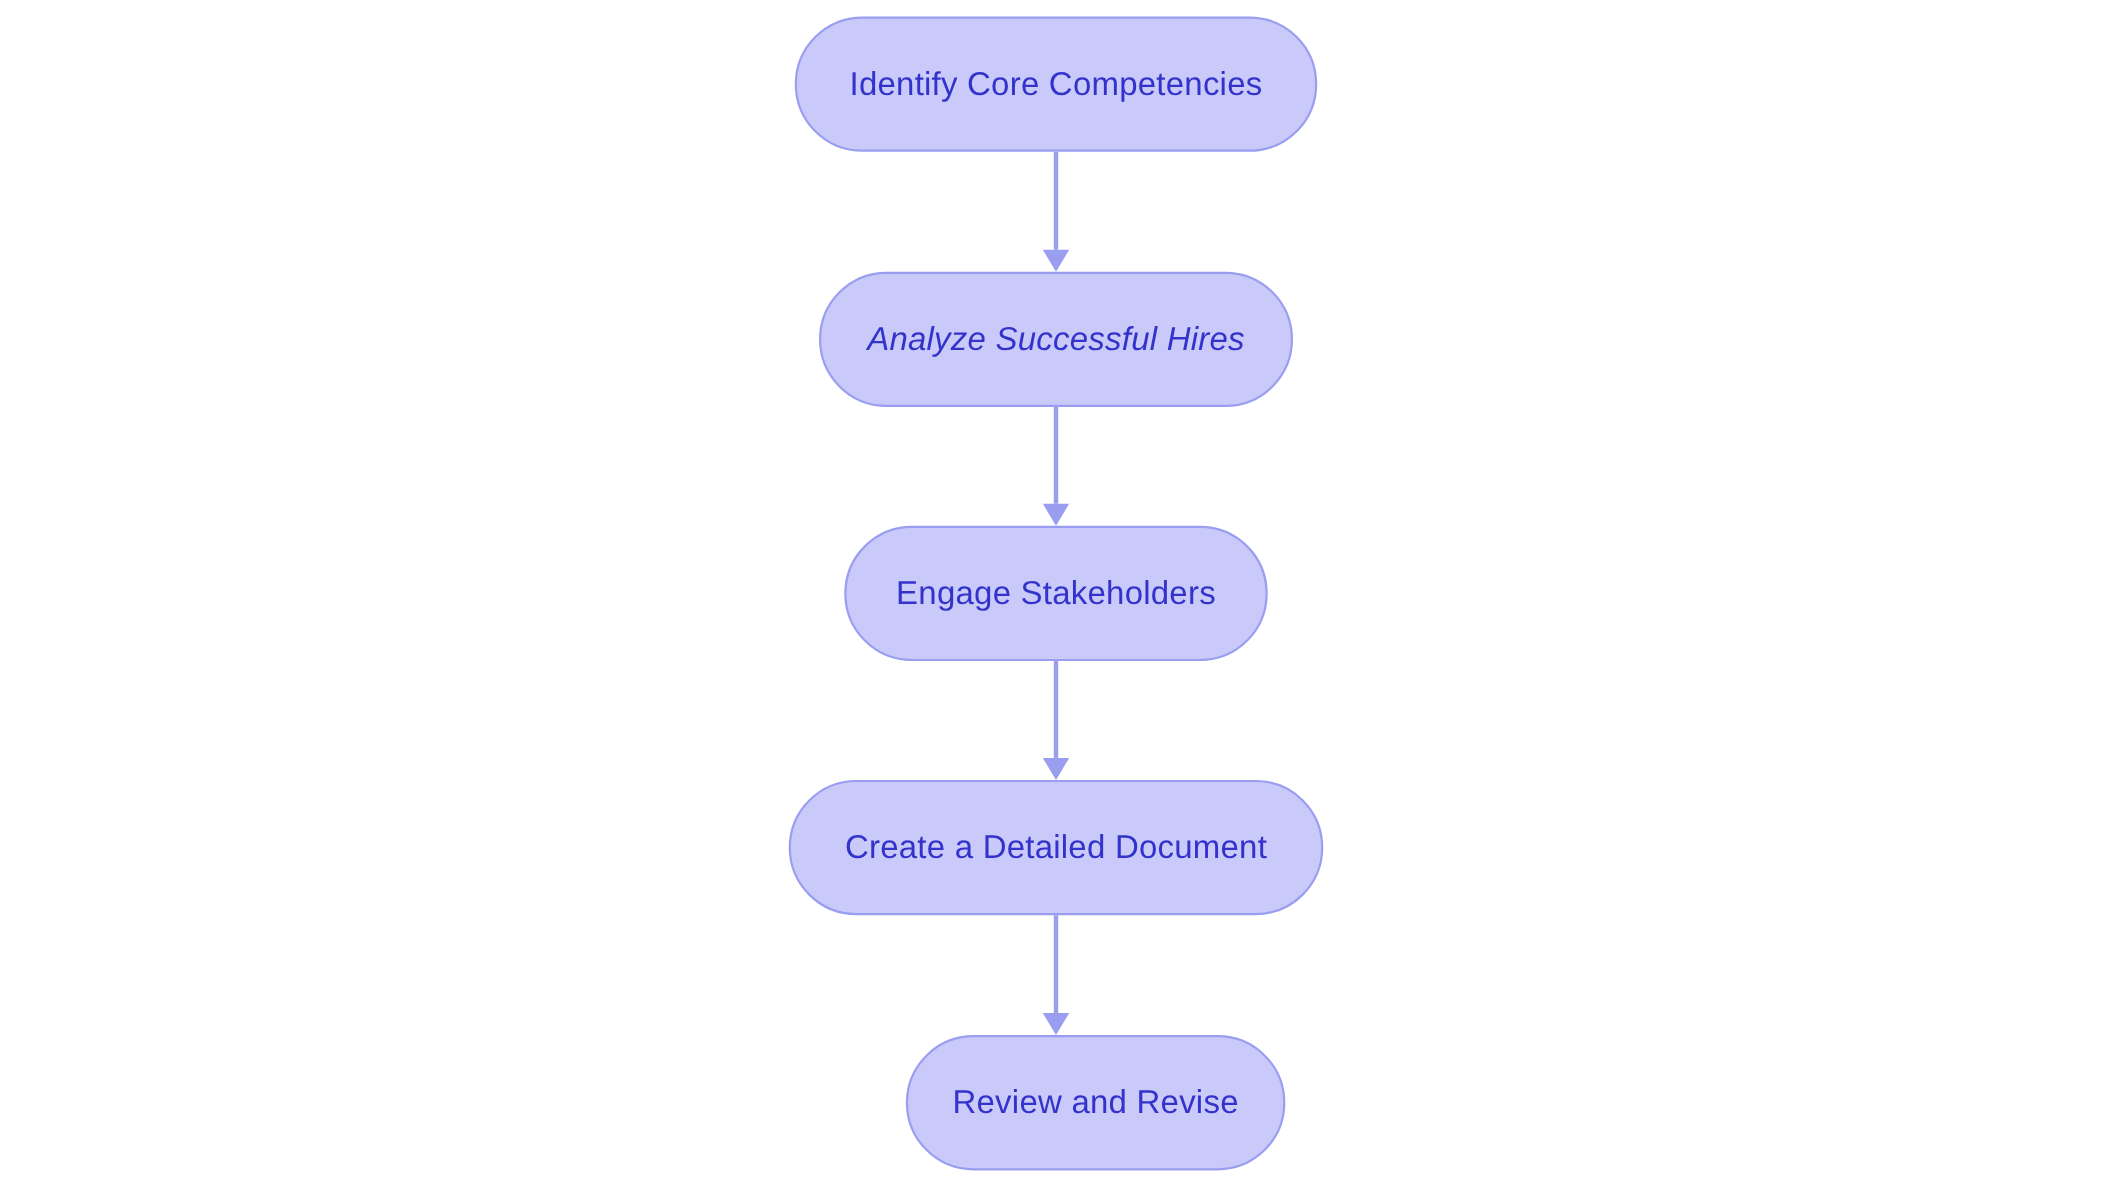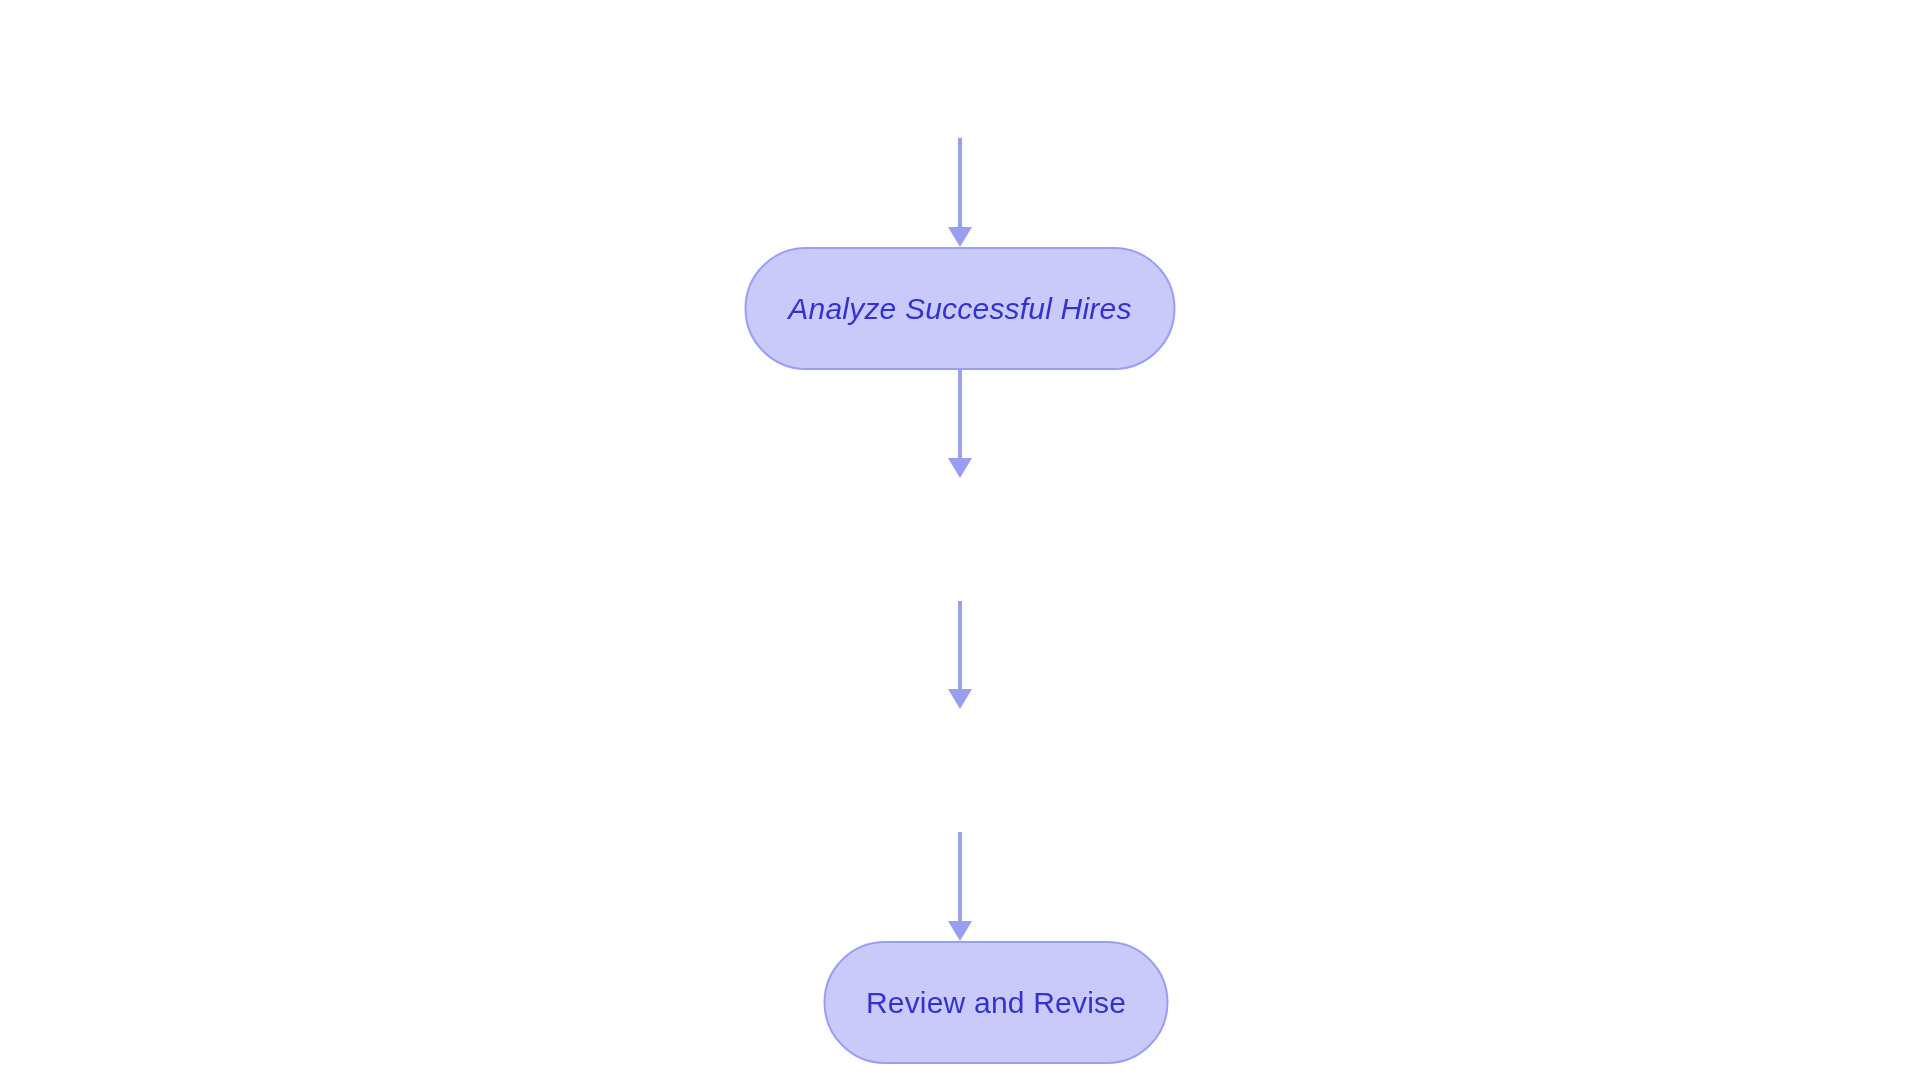--- a/index.html
+++ b/index.html
@@ -86,41 +86,50 @@
   #edge-2 { top: 601px; height: 108px; }
   #edge-2 .edge-line { height: 88px; }
   #edge-3 { top: 832px; height: 109px; }
   #edge-3 .edge-line { height: 89px; }
 </style>
 </head>
 <body>
 
 <div id="flowchart-canvas">
 
+  <div class="node" id="node-0">
+    <span class="node-label">Identify Core Competencies</span>
+  </div>
 
   <div class="edge" id="edge-0">
     <div class="edge-line"></div>
     <div class="edge-head"></div>
   </div>
 
   <div class="node" id="node-1">
     <span class="node-label">Analyze Successful Hires</span>
   </div>
 
   <div class="edge" id="edge-1">
     <div class="edge-line"></div>
     <div class="edge-head"></div>
   </div>
 
+  <div class="node" id="node-2">
+    <span class="node-label">Engage Stakeholders</span>
+  </div>
 
   <div class="edge" id="edge-2">
     <div class="edge-line"></div>
     <div class="edge-head"></div>
   </div>
 
+  <div class="node" id="node-3">
+    <span class="node-label">Create a Detailed Document</span>
+  </div>
 
   <div class="edge" id="edge-3">
     <div class="edge-line"></div>
     <div class="edge-head"></div>
   </div>
 
   <div class="node" id="node-4">
     <span class="node-label">Review and Revise</span>
   </div>
 

